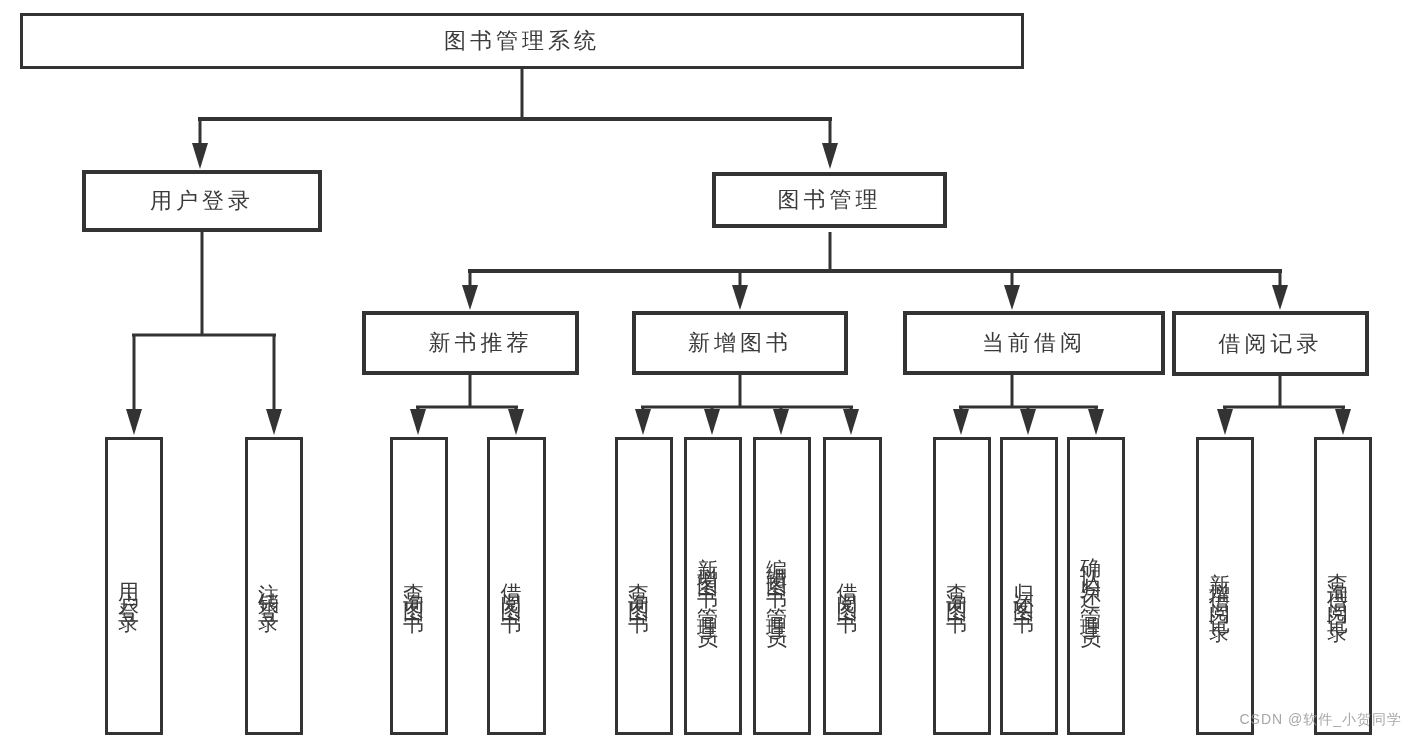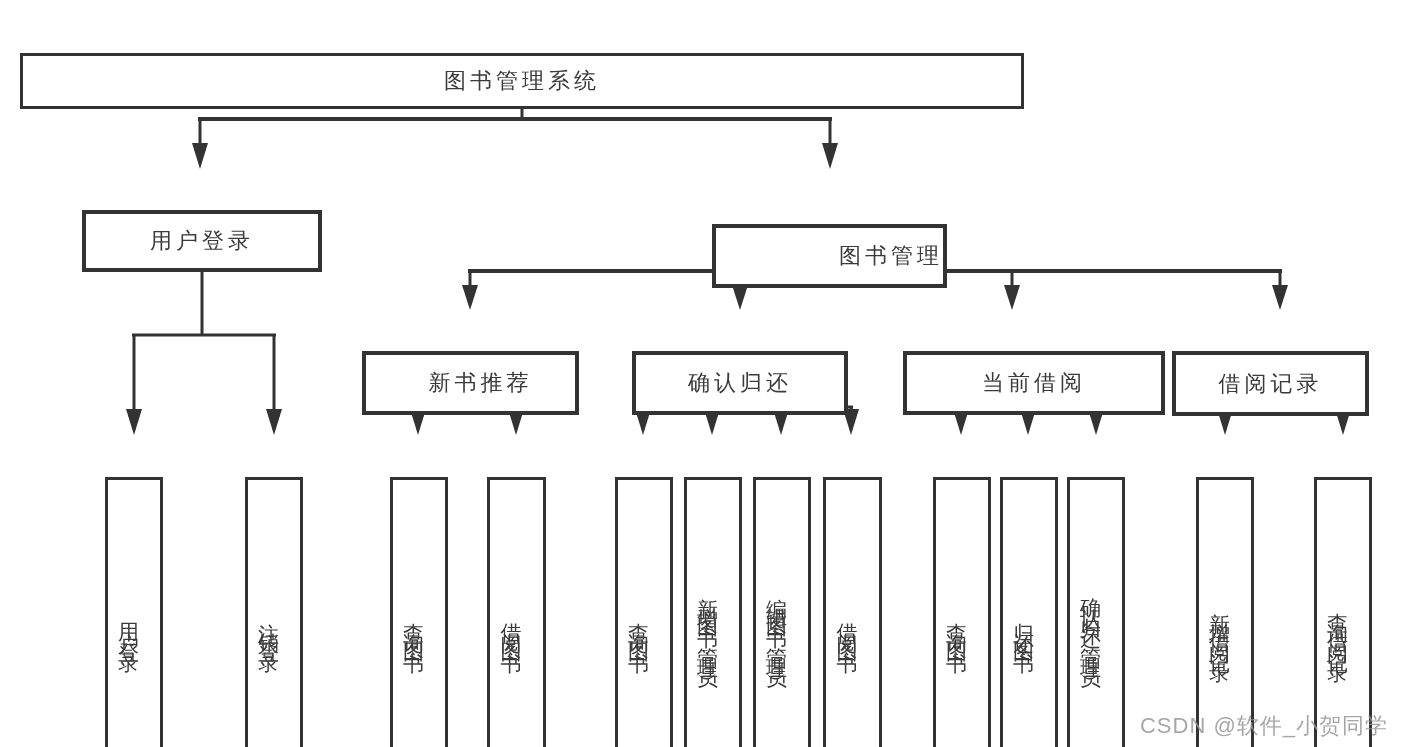--- a/index.html
+++ b/index.html
@@ -3,33 +3,33 @@
 <meta charset="utf-8">
 <style>
   html,body{margin:0;padding:0;background:#ffffff;}
   .canvas{
     position:relative;width:1405px;height:747px;background:#ffffff;overflow:hidden;
     font-family:"Liberation Sans","DejaVu Sans",sans-serif;color:#3a3a3a;
   }
   .connectors{position:absolute;left:0;top:0;z-index:1;}
   .box{
     position:absolute;background:#ffffff;border:3px solid #333333;box-sizing:border-box;
-    display:flex;align-items:center;justify-content:center;z-index:2;margin-top:40px;
+    display:flex;align-items:center;justify-content:center;z-index:2;
   }
   .h-box{font-size:22px;letter-spacing:4px;white-space:nowrap;}
   .thick{border-width:4px;}
   .v-box{width:58px;top:437px;height:298px;}
   .v-box .vtxt{
     writing-mode:vertical-rl;text-orientation:mixed;
     font-size:21px;letter-spacing:10px;line-height:1;
     margin-block-end:-10px;
   }
   .watermark{
-    position:absolute;z-index:3;right:17px;top:711px;
-    font-size:22px;letter-spacing:1px;color:rgba(150,150,150,0.85);
+    position:absolute;z-index:3;right:3px;top:711px;
+    font-size:14px;letter-spacing:1px;color:rgba(150,150,150,0.85);
     white-space:nowrap;
   }
 </style>
 </head>
 <body>
 
 <div class="canvas">
 
   <svg class="connectors" width="1405" height="747" viewBox="0 0 1405 747">
     <g stroke="#333333" fill="#333333">
@@ -106,29 +106,29 @@
     </g>
   </svg>
 
   <div class="box h-box" style="left:20px;top:13px;width:1004px;height:56px;">
     <span>图书管理系统</span>
   </div>
 
   <div class="box h-box thick" style="left:82px;top:170px;width:240px;height:62px;">
     <span>用户登录</span>
   </div>
-  <div class="box h-box thick" style="left:712px;top:184px;width:235px;height:64px;justify-content:flex-end;">
+  <div class="box h-box thick" style="left:712px;top:172px;width:235px;height:56px;">
     <span>图书管理</span>
   </div>
 
   <div class="box h-box thick" style="left:362px;top:311px;width:217px;height:64px;padding-left:20px;">
     <span>新书推荐</span>
   </div>
   <div class="box h-box thick" style="left:632px;top:311px;width:216px;height:64px;">
-    <span>确认归还</span>
+    <span>新增图书</span>
   </div>
   <div class="box h-box thick" style="left:903px;top:311px;width:262px;height:64px;">
     <span>当前借阅</span>
   </div>
   <div class="box h-box thick" style="left:1172px;top:311px;width:197px;height:65px;">
     <span>借阅记录</span>
   </div>
 
   <div class="box v-box" style="left:105px;">
     <span class="vtxt">用户登录</span>

